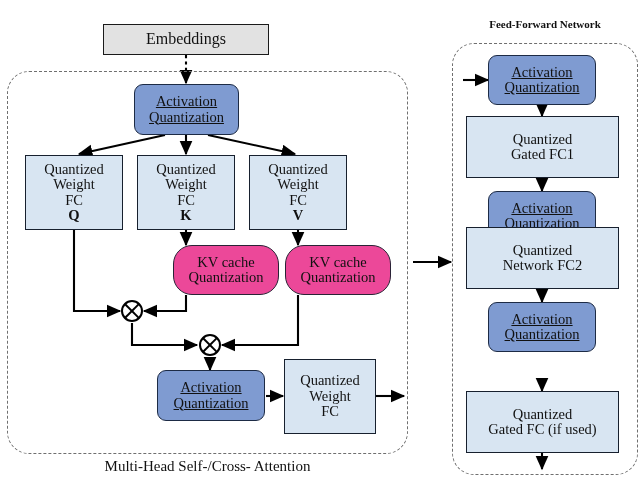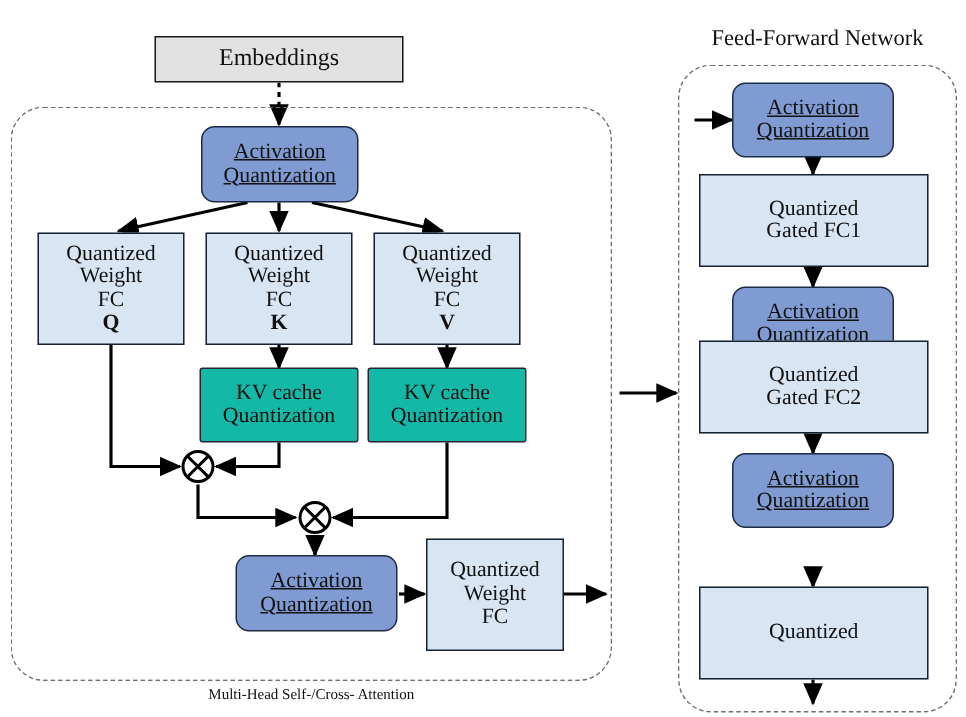--- a/index.html
+++ b/index.html
@@ -9,21 +9,21 @@
 
   
   .box{position:absolute;box-sizing:border-box;display:flex;flex-direction:column;
        align-items:center;justify-content:center;text-align:center;
        border:1.6px solid #17202e;line-height:1.06;}
   .box span{display:block;white-space:nowrap;}
 
   .b-gray{background:#e2e2e2;border-color:#1a1a1a;}
   .b-light{background:#d8e5f2;border-color:#17202e;text-align:center;}
   .b-blue{background:#7f9bd1;border-color:#1d2b45;border-radius:9px;text-decoration:underline;}
-  .b-purple{background:#14b8a6;border-color:#2a2336;border-radius:2px;}
+  .b-purple{background:#ec4899;border-color:#2a2336;border-radius:19px;margin-left:40px;}
 
   
   .group{position:absolute;box-sizing:border-box;border:1.6px dashed #6f6f6f;
          border-radius:22px;background:transparent;}
   .grp-caption{position:absolute;text-align:center;white-space:nowrap;}
 
   
   #wires{position:absolute;left:0;top:0;width:644px;height:478px;overflow:visible;}
 
   
@@ -83,21 +83,21 @@
       <path d="M542,368 L542,377"></path>
       <path d="M542,439 L542,455"></path>
     </g>
   </svg>
 
   <div class="box b-gray" style="left:103px;top:10px;width:166px;height:31px;font-size:16px;">
     <span>Embeddings</span>
   </div>
 
   <div class="group" style="left:7px;top:57px;width:401px;height:383px;"></div>
-  <div class="grp-caption" style="left:7px;top:444px;width:401px;font-size:10px;">Multi-Head Self-/Cross- Attention</div>
+  <div class="grp-caption" style="left:7px;top:444px;width:401px;font-size:15px;">Multi-Head Self-/Cross- Attention</div>
 
   <div class="box b-blue" style="left:134px;top:70px;width:105px;height:51px;font-size:14.5px;">
     <span>Activation</span>
     <span>Quantization</span>
   </div>
 
   <div class="box b-light" style="left:25px;top:141px;width:98px;height:75px;font-size:14.5px;">
     <span>Quantized</span>
     <span>Weight</span>
     <span><span>FC </span><b>Q</b></span>
@@ -132,45 +132,46 @@
     <span>Activation</span>
     <span>Quantization</span>
   </div>
 
   <div class="box b-light" style="left:284px;top:345px;width:92px;height:75px;font-size:14.5px;">
     <span>Quantized</span>
     <span>Weight</span>
     <span>FC</span>
   </div>
 
-  <div class="grp-caption" style="left:452px;top:4px;width:186px;font-size:15px;">Feed-Forward Network</div>
+  <div class="grp-caption" style="left:452px;top:4px;width:186px;font-size:11px;font-weight:bold;">Feed-Forward Network</div>
   <div class="group" style="left:452px;top:29px;width:186px;height:432px;"></div>
 
   <div class="box b-blue" style="left:488px;top:41px;width:108px;height:50px;font-size:14.5px;">
     <span>Activation</span>
     <span>Quantization</span>
   </div>
 
   <div class="box b-light" style="left:466px;top:102px;width:153px;height:62px;font-size:14.5px;">
     <span>Quantized</span>
     <span>Gated FC1</span>
   </div>
 
   <div class="box b-blue" style="left:488px;top:177px;width:108px;height:50px;font-size:14.5px;">
     <span>Activation</span>
     <span>Quantization</span>
   </div>
 
   <div class="box b-light" style="left:466px;top:213px;width:153px;height:62px;font-size:14.5px;">
     <span>Quantized</span>
-    <span>Gated FC2</span>
+    <span>Network FC2</span>
   </div>
 
   <div class="box b-blue" style="left:488px;top:288px;width:108px;height:50px;font-size:14.5px;">
     <span>Activation</span>
     <span>Quantization</span>
   </div>
 
   <div class="box b-light" style="left:466px;top:377px;width:153px;height:62px;font-size:14.5px;">
     <span>Quantized</span>
+    <span>Gated FC (if used)</span>
   </div>
 
 </div>
 
 </body></html>

